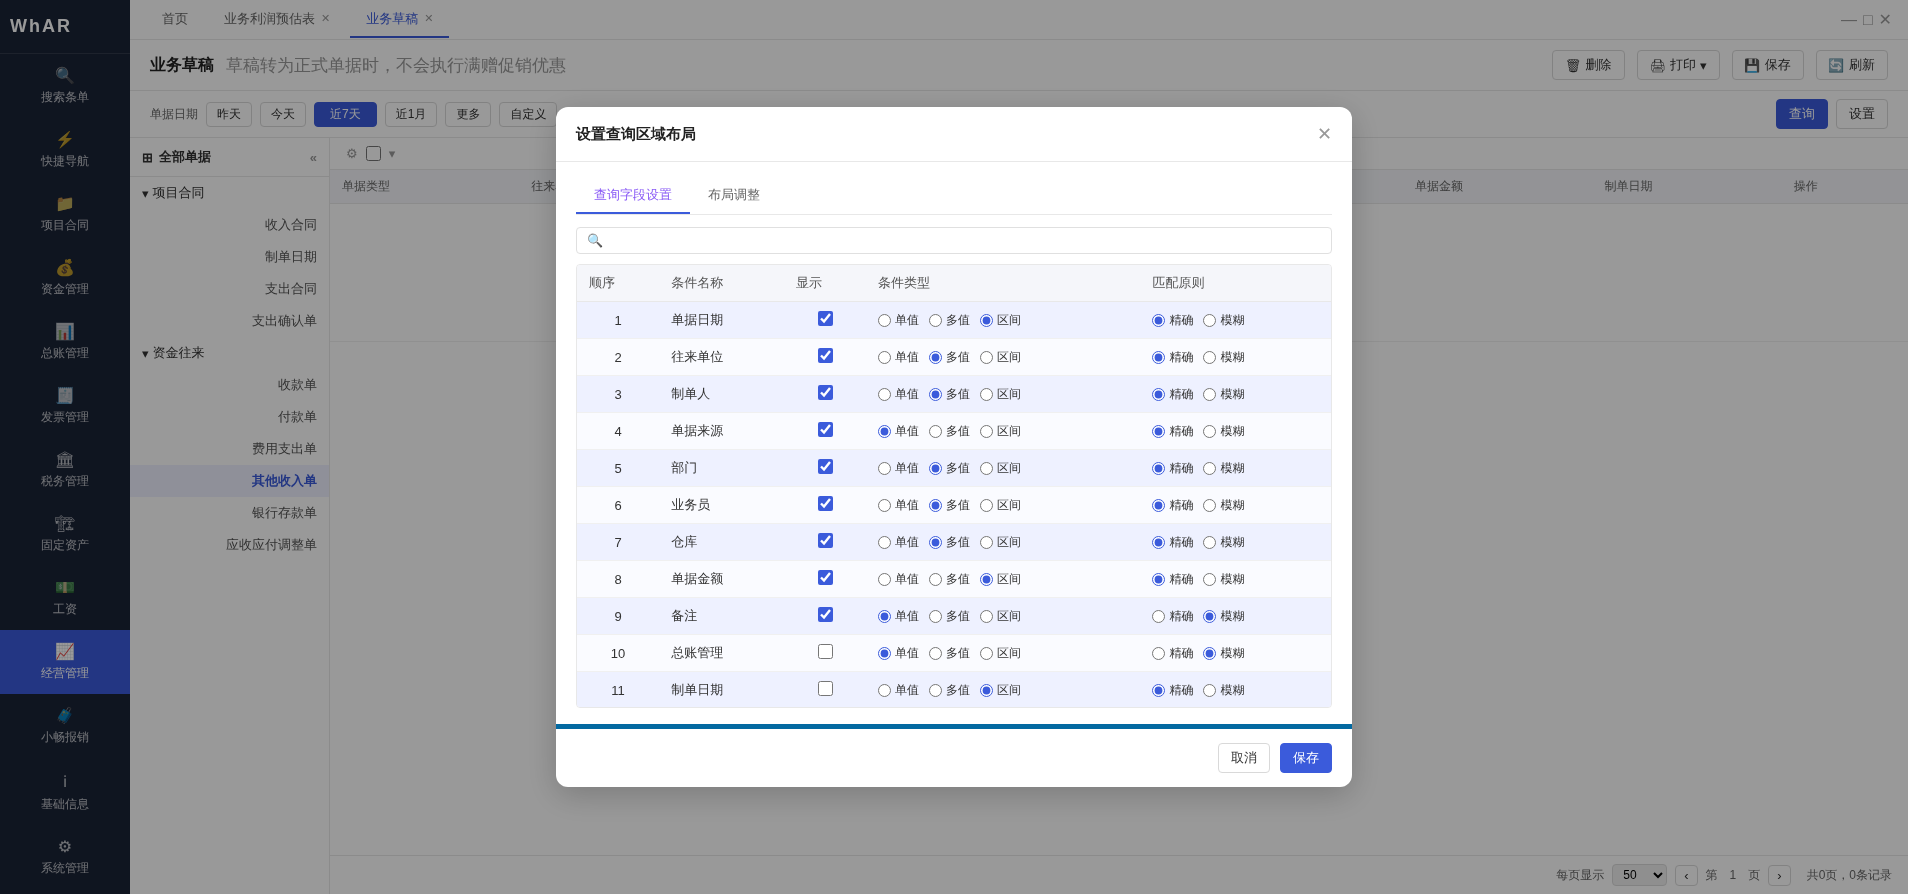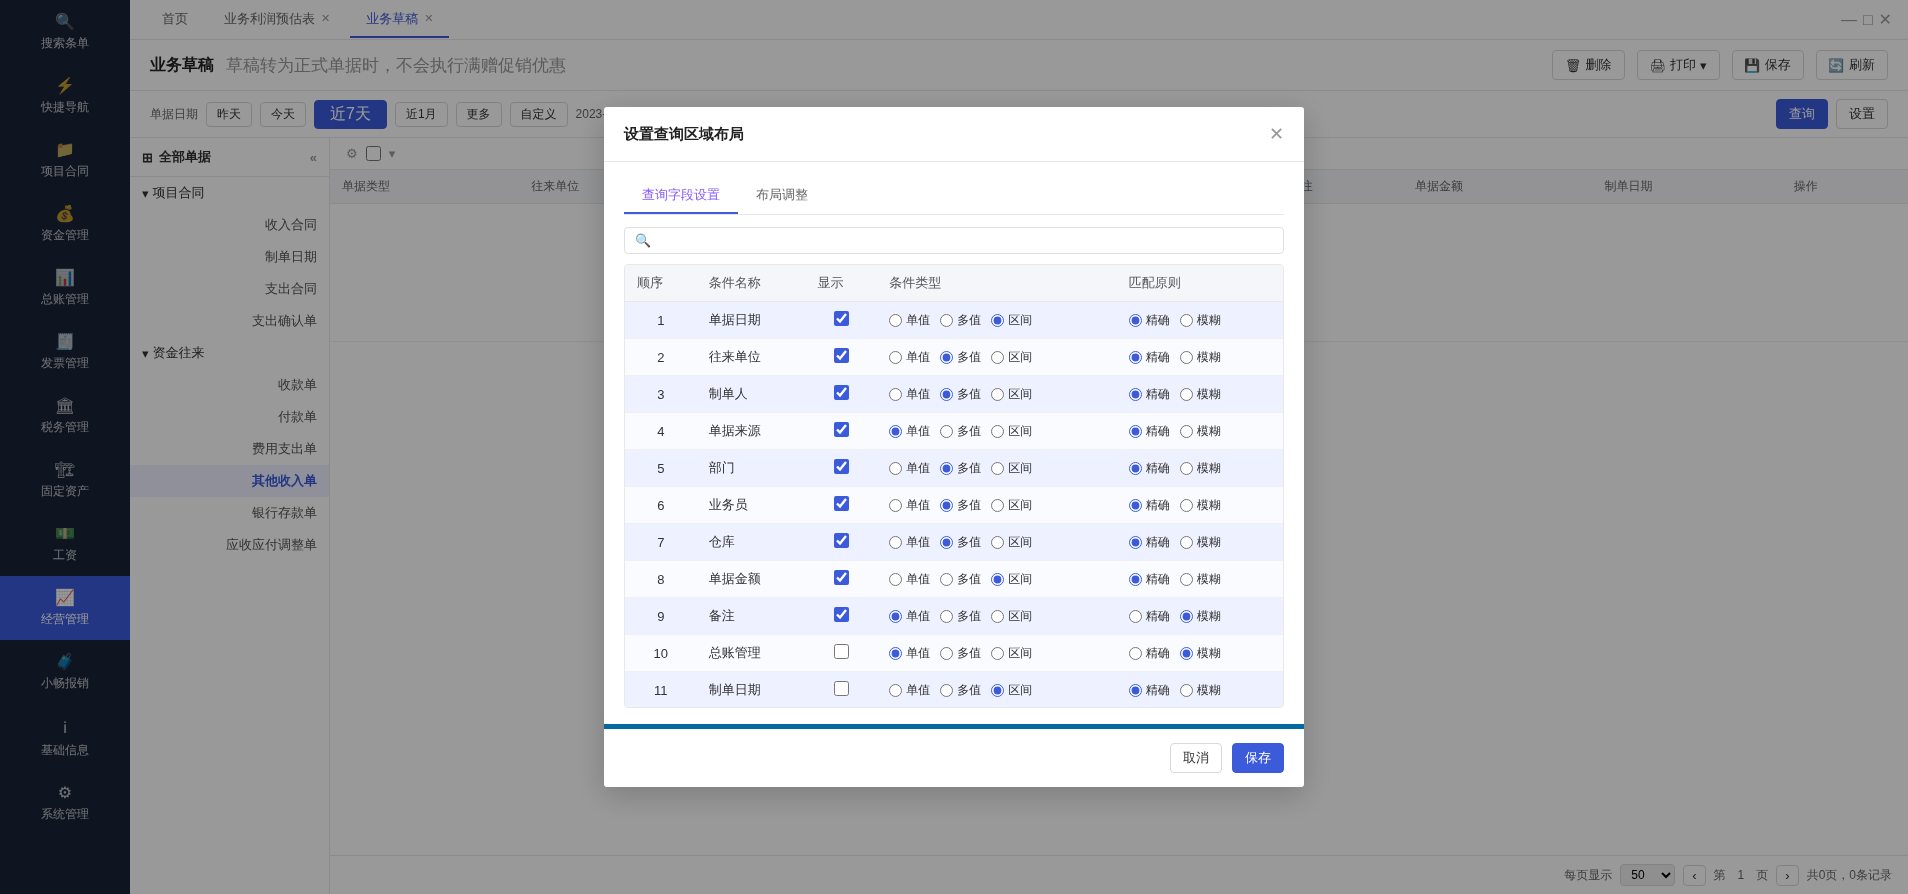--- a/index.html
+++ b/index.html
@@ -59,21 +59,21 @@
     table { width: 100%; border-collapse: collapse; font-size: 12px; }
     thead th { background: #f5f6fa; color: #666; font-weight: 500; padding: 8px 12px; text-align: left; border-bottom: 1px solid #e8e8e8; white-space: nowrap; }
     tbody td { padding: 7px 12px; border-bottom: 1px solid #f0f0f0; white-space: nowrap; }
 
     
     .bottom-bar { background: #fff; border-top: 1px solid #e8e8e8; padding: 8px 16px; display: flex; align-items: center; justify-content: flex-end; gap: 8px; font-size: 12px; color: #666; }
     .page-size-select { border: 1px solid #d9d9d9; border-radius: 4px; padding: 2px 6px; font-size: 12px; }
 
     
     .modal-overlay { position: fixed; top: 0; left: 0; width: 100%; height: 100%; background: rgba(0,0,0,0.4); z-index: 1000; display: flex; align-items: center; justify-content: center; }
-    .modal { background: #fff; border-radius: 3px; width: 700px; max-height: 680px; display: flex; flex-direction: column; box-shadow: 0 8px 32px rgba(0,0,0,0.2); }
+    .modal { background: #fff; border-radius: 12px; width: 796px; max-height: 680px; display: flex; flex-direction: column; box-shadow: 0 8px 32px rgba(0,0,0,0.2); }
     .modal-header { padding: 16px 20px; border-bottom: 1px solid #e8e8e8; display: flex; align-items: center; justify-content: space-between; }
     .modal-title { font-size: 15px; font-weight: 600; color: #222; }
     .modal-close { cursor: pointer; color: #999; font-size: 18px; }
     .modal-body { flex: 1; overflow: hidden; display: flex; flex-direction: column; padding: 16px 20px; }
     .modal-footer { padding: 14px 20px; border-top: 5px solid #0369a1; display: flex; align-items: center; justify-content: flex-end; gap: 10px; }
 
     
     .modal-tabs { display: flex; border-bottom: 1px solid #e8e8e8; margin-bottom: 12px; gap: 0; }
     .modal-tab { padding: 8px 18px; cursor: pointer; font-size: 13px; color: #666; border-bottom: 2px solid transparent; }
     .modal-tab.active { color: #8b5cf6; border-bottom: 2px solid #3b5bdb; font-weight: 500; }
@@ -99,28 +99,31 @@
     .radio { accent-color: #3b5bdb; cursor: pointer; }
 
     
     .radio-group { display: flex; align-items: center; gap: 10px; }
     .radio-label { display: flex; align-items: center; gap: 4px; cursor: pointer; font-size: 12px; white-space: nowrap; }
 
     
     ::-webkit-scrollbar { width: 6px; height: 6px; }
     ::-webkit-scrollbar-thumb { background: #ccc; border-radius: 3px; }
 
-    .tag-7days { background: #3b5bdb; color: #fff; border-radius: 3px; padding: 1px 5px; font-size: 16px; }
+    .tag-7days { background: #3b5bdb; color: #fff; border-radius: 3px; padding: 1px 5px; font-size: 12px; }
   </style>
 </head>
 <body>
 
 <div class="app-layout">
 
   <div class="sidebar">
+    <div class="sidebar-logo">
+      <span style="font-size:18px;font-weight:bold;color:#fff;letter-spacing:2px;">WhAR</span>
+    </div>
     <div class="sidebar-item">
       <span class="sidebar-icon">🔍</span>
       <span>搜索条单</span>
     </div>
     <div class="sidebar-item">
       <span class="sidebar-icon">⚡</span>
       <span>快捷导航</span>
     </div>
     <div class="sidebar-item">
       <span class="sidebar-icon">📁</span>
@@ -347,21 +350,21 @@
             <option>50</option>
             <option>10</option>
             <option>20</option>
             <option>100</option>
           </select>
           <button class="btn" style="padding:2px 8px;">‹</button>
           <span>第</span>
           <span style="margin:0 4px;">1</span>
           <span>页</span>
           <button class="btn" style="padding:2px 8px;">›</button>
-          <span style="">共0页，0条记录</span>
+          <span style="margin-left:8px;">共0页，0条记录</span>
         </div>
       </div>
     </div>
   </div>
 </div>
 
 <div class="modal-overlay">
   <div class="modal">
 
     <div class="modal-header">

